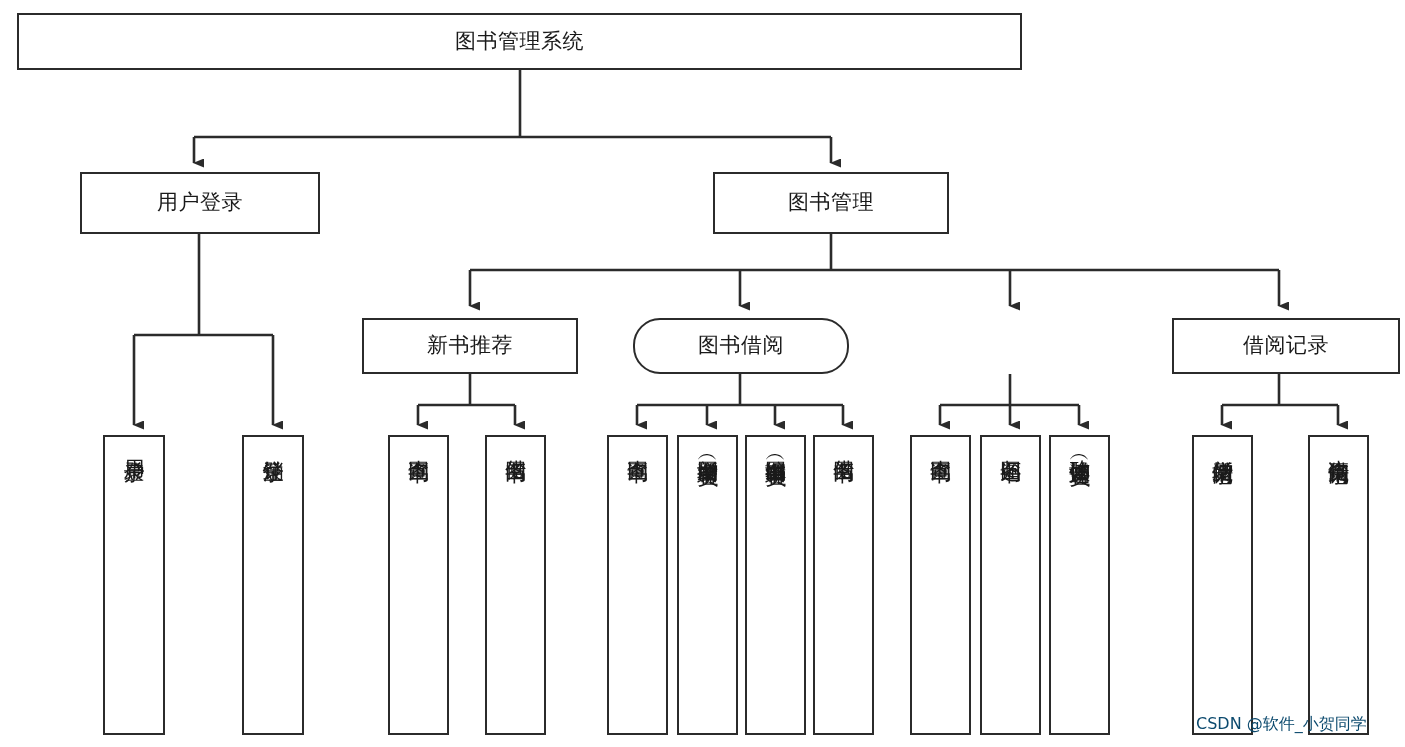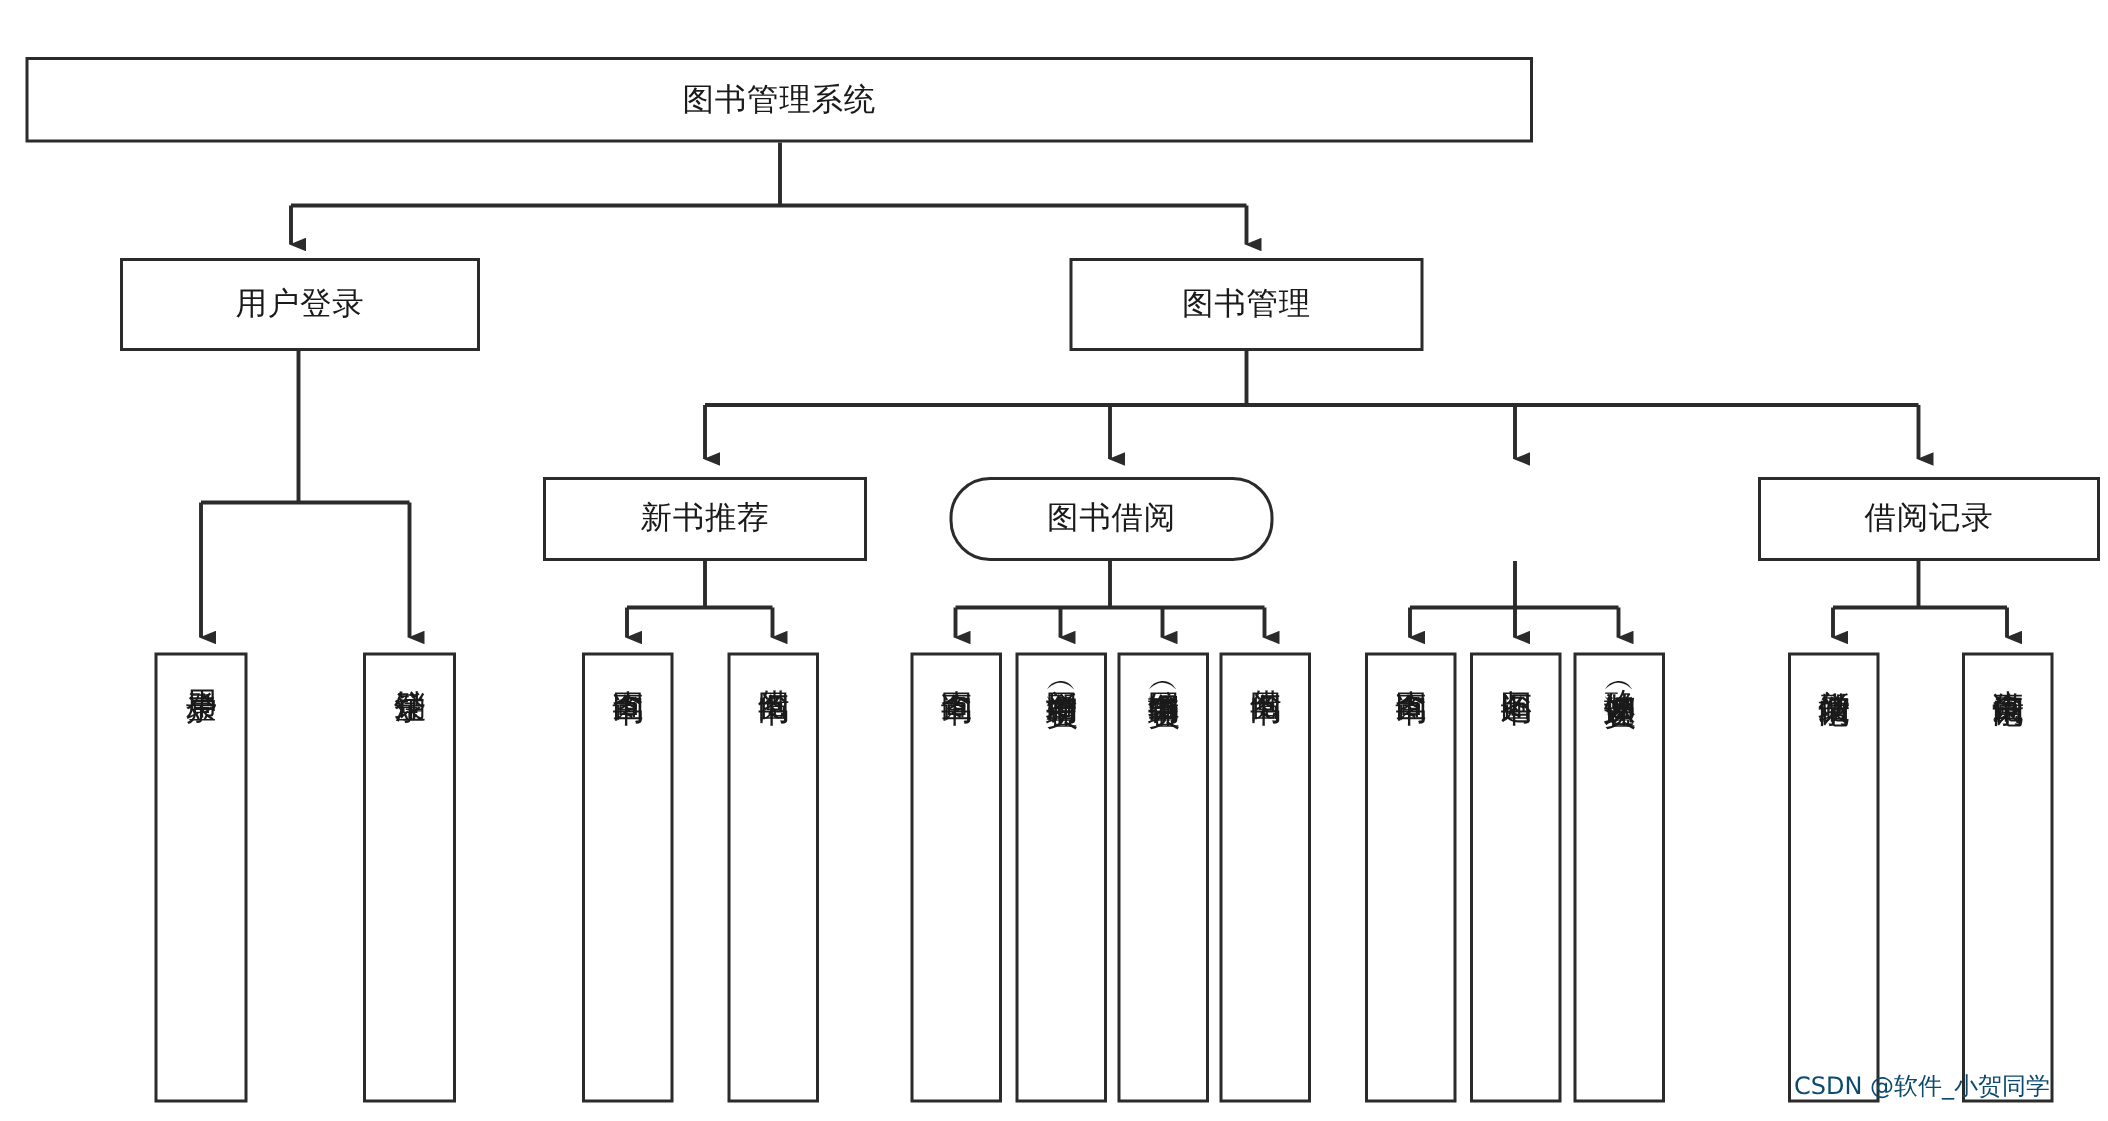--- a/index.html
+++ b/index.html
@@ -124,21 +124,21 @@
       <path d="M 1010,405 L 1010,425" marker-end="url(#arrowhead)"></path>
       <path d="M 1079,405 L 1079,425" marker-end="url(#arrowhead)"></path>
 
       <path d="M 1279,374 L 1279,405"></path>
       <path d="M 1222,405 L 1338,405"></path>
       <path d="M 1222,405 L 1222,425" marker-end="url(#arrowhead)"></path>
       <path d="M 1338,405 L 1338,425" marker-end="url(#arrowhead)"></path>
     </g>
   </svg>
 
-  <div class="node horiz" style="left:17px; top:13px; width:1005px; height:57px;margin-top:25px;">
+  <div class="node horiz" style="left:17px; top:13px; width:1005px; height:57px;">
     <span class="node-label">图书管理系统</span>
   </div>
 
   <div class="node horiz" style="left:80px; top:172px; width:240px; height:62px;">
     <span class="node-label">用户登录</span>
   </div>
   <div class="node horiz" style="left:713px; top:172px; width:236px; height:62px;">
     <span class="node-label">图书管理</span>
   </div>
 

